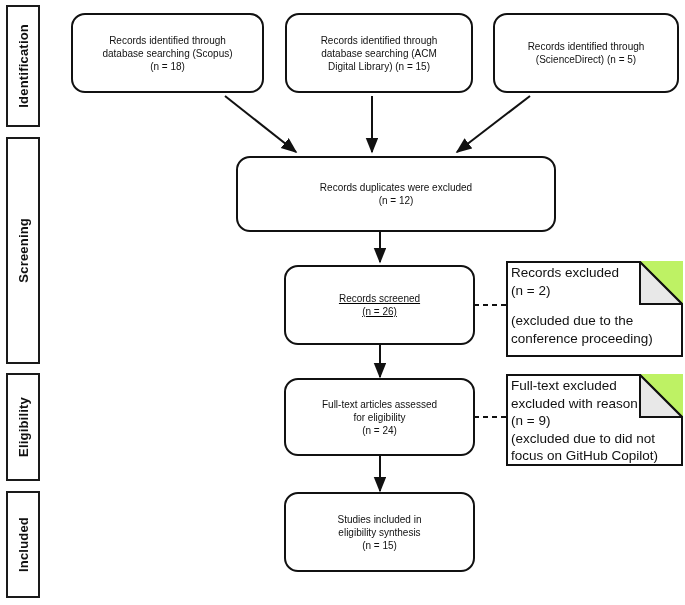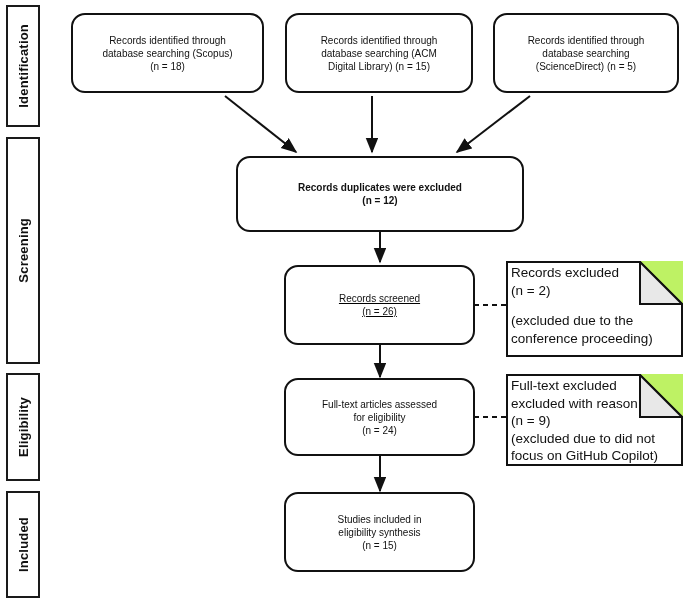--- a/index.html
+++ b/index.html
@@ -148,25 +148,24 @@
   </div>
 
   <div class="node-box" style="left:285px; top:13px; width:188px; height:80px;">
     <span class="node-line">Records identified through</span>
     <span class="node-line">database searching (ACM</span>
     <span class="node-line">Digital Library) (n = 15)</span>
   </div>
 
   <div class="node-box" style="left:493px; top:13px; width:186px; height:80px;">
     <span class="node-line">Records identified through</span>
-    <span class="node-line">database searching</span>
     <span class="node-line">(ScienceDirect) (n = 5)</span>
   </div>
 
-  <div class="node-box" style="left:236px; top:156px; width:288px; height:76px;font-weight:bold;">
+  <div class="node-box" style="left:236px; top:156px; width:320px; height:76px;">
     <span class="node-line">Records duplicates were excluded</span>
     <span class="node-line">(n = 12)</span>
   </div>
 
   <div class="node-box" style="left:284px; top:265px; width:191px; height:80px;text-decoration:underline;">
     <span class="node-line">Records screened</span>
     <span class="node-line">(n = 26)</span>
   </div>
 
   <div class="node-box" style="left:284px; top:378px; width:191px; height:78px;">

